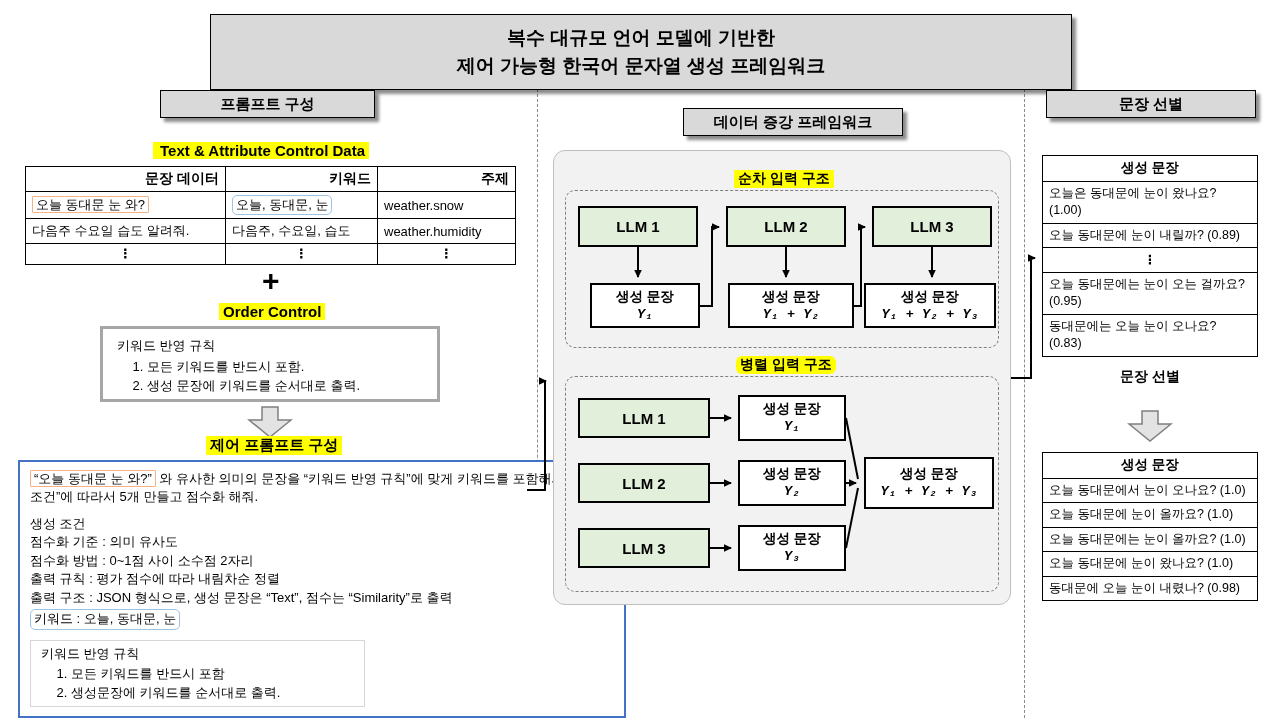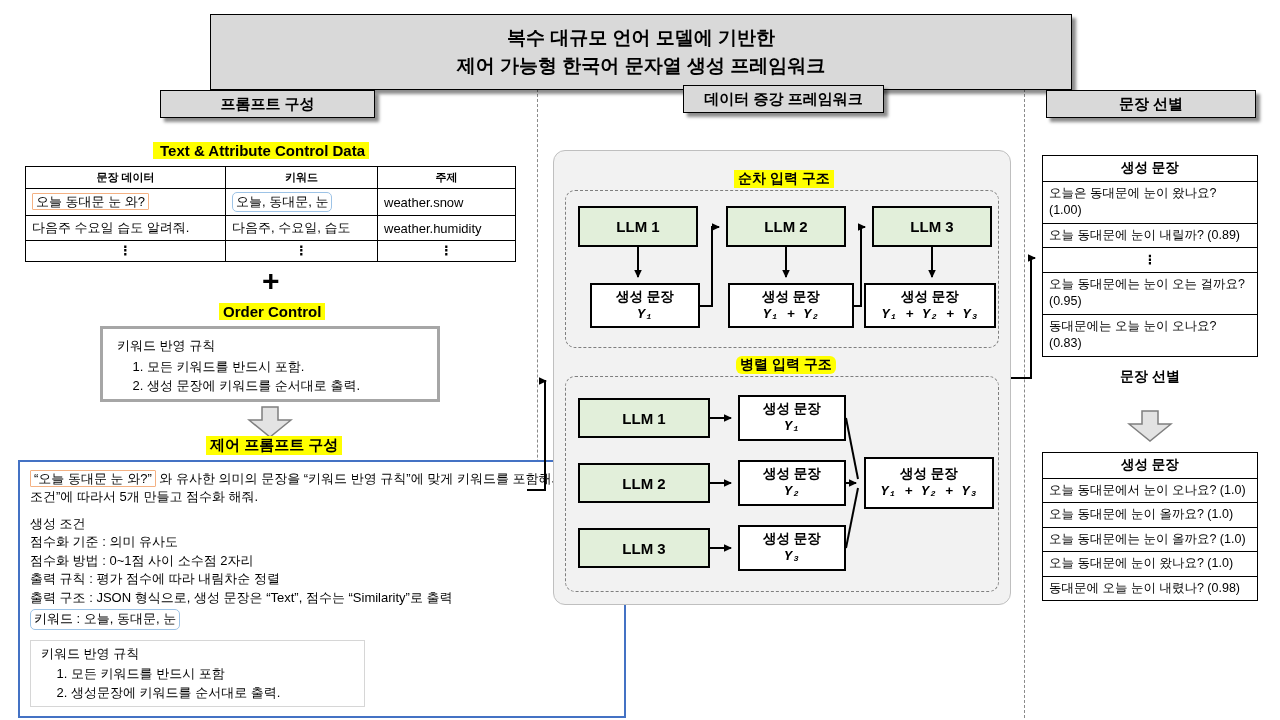--- a/index.html
+++ b/index.html
@@ -8,21 +8,21 @@
   .canvas { position:relative; width:1280px; height:720px; background:#fff; overflow:hidden; }
   .abs { position:absolute; }
   .shadow-box { background:#d9d9d9; border:1.5px solid #000; box-shadow:4px 4px 3px rgba(0,0,0,0.45);
                 display:flex; align-items:center; justify-content:center; font-weight:bold; text-align:center; }
   .title-box { flex-direction:column; font-size:19px; line-height:1.5; }
   .col-header { font-size:15px; }
   .divider { border-left:1.6px dashed #8a8a8a; width:0; }
   .ylabel { background:#ffff00; font-weight:bold; padding:0 4px; white-space:nowrap; }
   .ctable { border-collapse:collapse; background:#fff; }
   .ctable th, .ctable td { border:1.4px solid #000; padding:3px 6px; font-size:13px; text-align:left; }
-  .ctable th { font-weight:bold; text-align:center; font-size:11px; }
+  .ctable th { font-weight:bold; text-align:right; font-size:14px; }
   .dots { text-align:center !important; font-weight:bold; font-size:15px; line-height:1.1;
           font-family:"DejaVu Sans",sans-serif; }
   .plus { font-size:30px; font-weight:bold; }
   .orderbox { border:3px solid #a6a6a6; background:#fff; font-size:13px; padding:8px 14px; line-height:1.45; }
   .orderbox ol, .innerbox ol { margin:2px 0 0 4px; padding-left:26px; }
   .bluebox { border:2.2px solid #4472c4; background:#fff; font-size:13px; line-height:1.42; padding:8px 10px; }
   .hl-orange { border:1.8px solid #f4b183; border-radius:1px; padding:0 3px; }
   .hl-blue { border:1.8px solid #9dc3e6; border-radius:5px; padding:0 3px; display:inline-block; }
   .innerbox { border:1.6px solid #d6d6d6; padding:4px 10px; margin-top:10px; width:335px; }
   .fw-container { background:#f2f2f2; border:1.6px solid #bfbfbf; border-radius:12px; }
@@ -45,21 +45,21 @@
 
   <div class="abs divider" style="left:537px; top:84px; height:634px;"></div>
   <div class="abs divider" style="left:1024px; top:84px; height:634px;"></div>
 
   <div class="abs shadow-box title-box" style="left:210px; top:14px; width:862px; height:76px;text-align:center;">
     <div>복수 대규모 언어 모델에 기반한</div>
     <div>제어 가능형 한국어 문자열 생성 프레임워크</div>
   </div>
 
   <div class="abs shadow-box col-header" style="left:160px; top:90px; width:215px; height:28px;">프롬프트 구성</div>
-  <div class="abs shadow-box col-header" style="left:683px; top:85px; width:201px; height:28px;">데이터 증강 프레임워크</div>
+  <div class="abs shadow-box col-header" style="left:683px; top:108px; width:220px; height:28px;">데이터 증강 프레임워크</div>
   <div class="abs shadow-box col-header" style="left:1046px; top:90px; width:210px; height:28px;">문장 선별</div>
 
   <div class="abs ylabel" style="left:153px; top:142px; font-size:15px;padding-left:7px;">Text &amp; Attribute Control Data</div>
 
   <table class="abs ctable" style="left:25px; top:166px;">
     <colgroup>
         <col style="width:200px">
         <col style="width:152px">
         <col style="width:138px">
       </colgroup>

